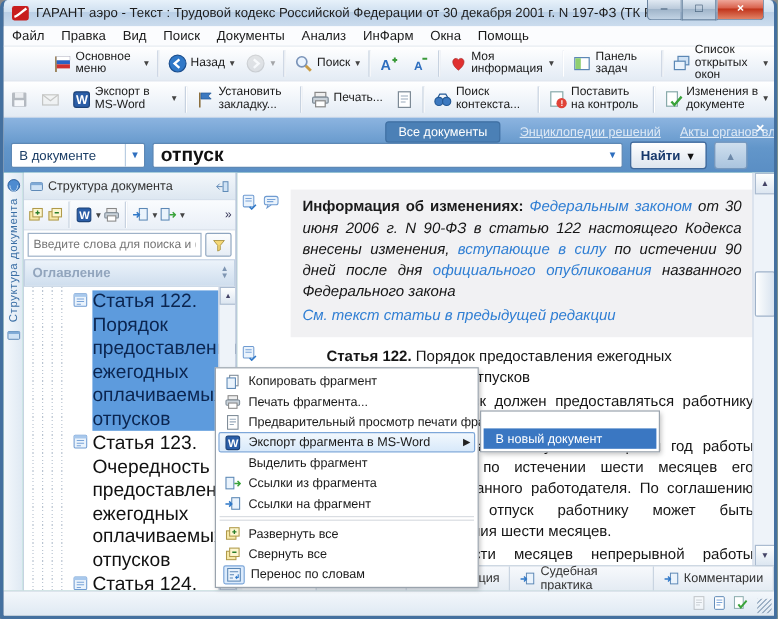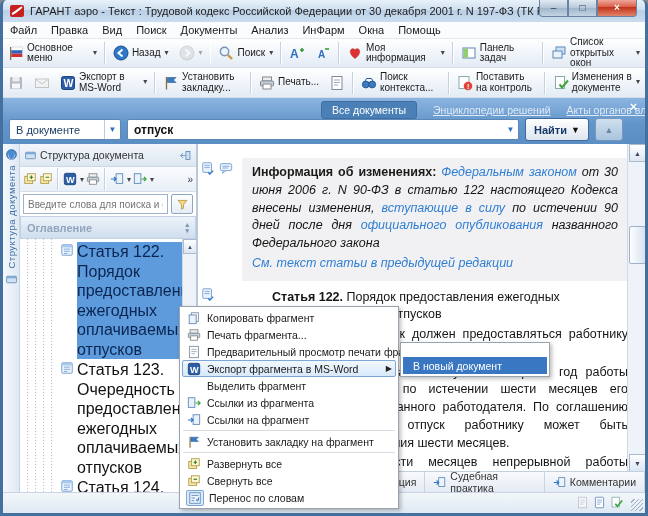--- a/index.html
+++ b/index.html
@@ -14,42 +14,42 @@
   .winbtns{display:flex;margin-right:2px;margin-top:-6px;}
   .wbtn{width:27px;height:17px;border:1px solid #6a84a0;border-top:none;display:flex;align-items:center;justify-content:center;
     font-size:10px;color:#fff;background:linear-gradient(#e6eef6,#b9c9da 50%,#9fb4c9 51%,#c2d3e4);color:#26435f;}
   .wbtn.min{border-radius:0 0 0 4px;}
   .wbtn.cls{width:38px;border-radius:0 0 4px 0;background:linear-gradient(#f2b0a4,#d9624d 45%,#c1341b 50%,#e28468);color:#fff;font-weight:bold;}
   
   .client{position:absolute;left:0;right:0;top:22px;bottom:0;display:flex;flex-direction:column;background:#fff;}
   .menubar{height:16px;background:#fbfcfe;border-bottom:1px solid #e4e9f0;display:flex;align-items:center;padding-left:7px;gap:14px;}
   .menubar span{font-size:11px;color:#1a1a1a;}
   .tbar{display:flex;align-items:center;background:linear-gradient(#ffffff,#eef3f9 60%,#e3ebf4);border-bottom:1px solid #d4dde8;}
-  .tbar1{height:28px;}
+  .tbar1{height:28px;padding-left:36px;}
   .tbar2{height:29px;}
   .tbtn{display:flex;align-items:center;gap:3px;padding:1px 5px;font-size:10px;color:#1a1a1a;line-height:1.05;}
   .tbtn .lbl{max-width:72px;}
   .chev{font-size:8px;color:#444;margin-left:1px;}
   .sep{width:1px;height:22px;background:#c7d2e0;border-right:1px solid #fff;margin:0 2px;}
   .disabled{opacity:.45;filter:grayscale(.8);}
   .ico{display:inline-block;width:16px;height:16px;flex:none;}
   .ico svg{width:100%;height:100%;display:block;}
   .ico.s13{width:13px;height:13px;}
   .ico.s14{width:14px;height:14px;}
   
   .band{height:46px;background:linear-gradient(#8cb4e0,#6296ca 55%,#5a8ec4);position:relative;}
   .toptabs{position:absolute;left:318px;top:3px;display:flex;gap:16px;align-items:center;}
   .toptab{font-size:10.5px;color:#dfeaf6;text-decoration:underline;white-space:nowrap;}
   .toptab.active{background:#4b80b6;border:1px solid #3f6fa2;border-radius:3px;padding:2px 10px;color:#fff;text-decoration:none;}
   .bandclose{position:absolute;right:8px;top:2px;color:#fff;font-weight:bold;font-size:12px;}
   .searchrow{position:absolute;left:6px;right:22px;top:20px;height:23px;display:flex;align-items:center;gap:6px;}
   .scopebox{width:112px;height:21px;background:#fff;border:1px solid #5d88b5;border-radius:2px;display:flex;align-items:center;font-size:11px;color:#1c3e66;padding-left:6px;box-sizing:border-box;}
   .scopebox .chevb{margin-left:auto;border-left:1px solid #b9cde2;height:100%;width:15px;display:flex;align-items:center;justify-content:center;color:#2f6fbf;font-size:8px;}
   .qwrap{flex:1;height:21px;background:#fff;border:1px solid #5d88b5;border-radius:2px;display:flex;align-items:center;box-sizing:border-box;max-width:392px;}
-  .qwrap input{flex:1;border:none;outline:none;font-size:12px;font-weight:bold;color:#111;padding:0 6px;font-family:"Liberation Sans",sans-serif;background:transparent;}
+  .qwrap input{flex:1;border:none;outline:none;font-size:16px;font-weight:bold;color:#111;padding:0 6px;font-family:"Liberation Sans",sans-serif;background:transparent;}
   .qwrap .chevb{width:15px;color:#2f6fbf;font-size:8px;text-align:center;}
   .findbtn{height:21px;padding:0 8px;border:1px solid #41699a;border-radius:3px;background:linear-gradient(#ffffff,#dde5ee);
      font-size:11px;font-weight:bold;color:#16386b;display:flex;align-items:center;gap:4px;}
   .findbtn .arr{color:#111;font-size:9px;}
   .upbtn{width:26px;height:21px;border:1px solid #7798bd;border-radius:3px;background:linear-gradient(#cfdfee,#aac4de);color:#6c88a8;font-size:9px;display:flex;align-items:center;justify-content:center;}
   
   .main{flex:1;display:flex;min-height:0;background:#86efac;position:relative;}
   .vstrip{width:17px;background:linear-gradient(90deg,#f4f8fc,#dfe9f3);border-right:1px solid #c6d3e2;display:flex;flex-direction:column;align-items:center;padding-top:4px;gap:4px;box-sizing:border-box;}
   .vlabel{writing-mode:vertical-rl;transform:rotate(180deg);font-size:9.5px;color:#3a6ea5;letter-spacing:.5px;}
   .sidebar{width:178px;border-right:2px solid #b9c8da;display:flex;flex-direction:column;box-sizing:border-box;background:#fff;}
@@ -688,31 +688,20 @@
           <span class="ico s14">
             <svg viewBox="0 0 16 16" xmlns="http://www.w3.org/2000/svg">
               <rect x="7" y="2" width="7.5" height="11" fill="#eaf3fc" stroke="#5b87b5"></rect>
               <path d="M1 8h5.5M4.5 5.5L7 8l-2.5 2.5" stroke="#2f78c8" stroke-width="1.4" fill="none"></path>
             </svg>
           </span>
         </span>
       <span>Ссылки на фрагмент</span>
     </div>
     <div class="csep"></div>
-    <div class="citem">
-      <span class="sp">
-          <span class="ico s14">
-            <svg viewBox="0 0 16 16" xmlns="http://www.w3.org/2000/svg">
-              <path d="M3.5 2v12.5" stroke="#8a6d3b" stroke-width="1.3"></path>
-              <path d="M4.5 2.5h8.5L10.5 5l2.5 2.5H4.5z" fill="#3c79c0" stroke="#255a96" stroke-width=".6"></path>
-            </svg>
-          </span>
-        </span>
-      <span>Установить закладку на фрагмент</span>
-    </div>
     <div class="csep"></div>
     <div class="citem">
       <span class="sp">
           <span class="ico s14">
             <svg viewBox="0 0 16 16" xmlns="http://www.w3.org/2000/svg">
               <rect x="2" y="5" width="9" height="8" fill="#f7e9a8" stroke="#b09a4a"></rect>
               <rect x="5" y="2" width="9" height="8" fill="#fdf6d0" stroke="#b09a4a"></rect>
               <path d="M9.5 4v4M7.5 6h4" stroke="#2a7d2a" stroke-width="1.3"></path>
             </svg>
           </span>

